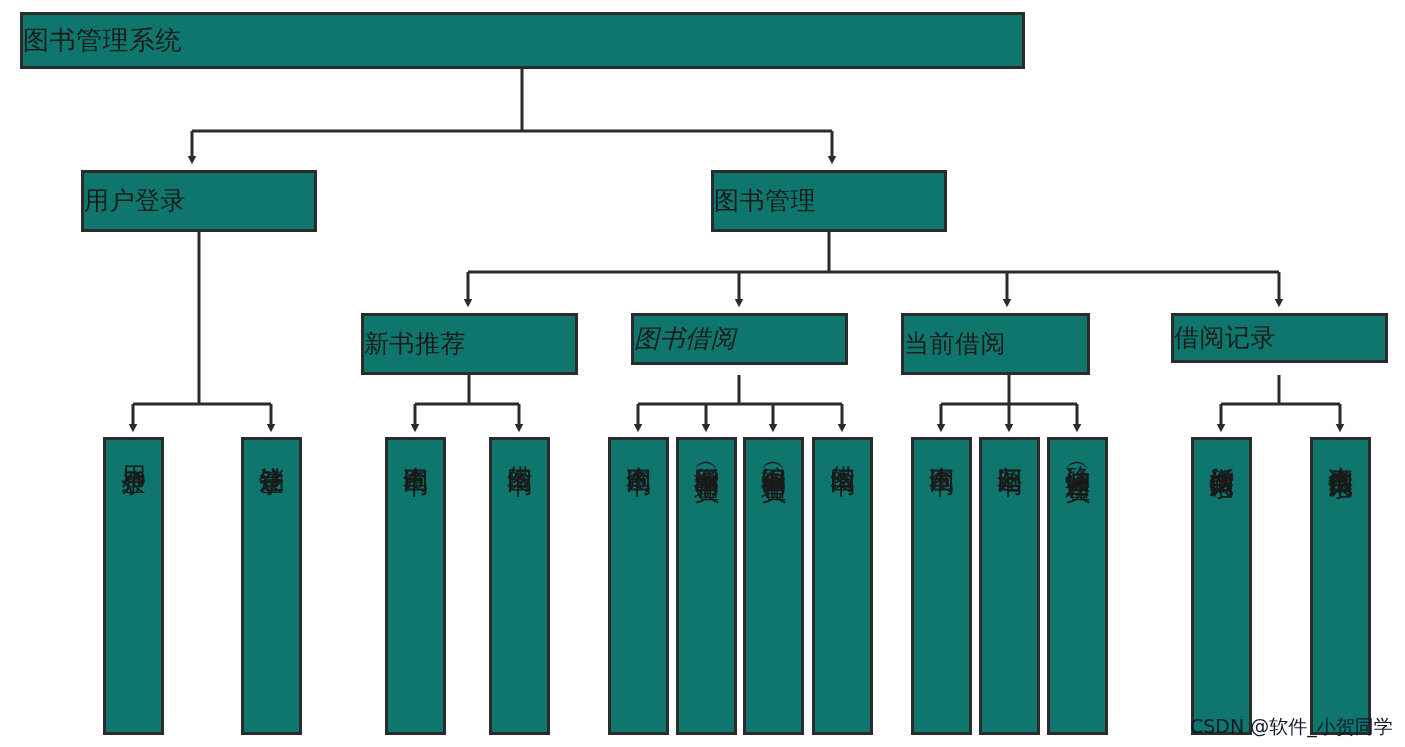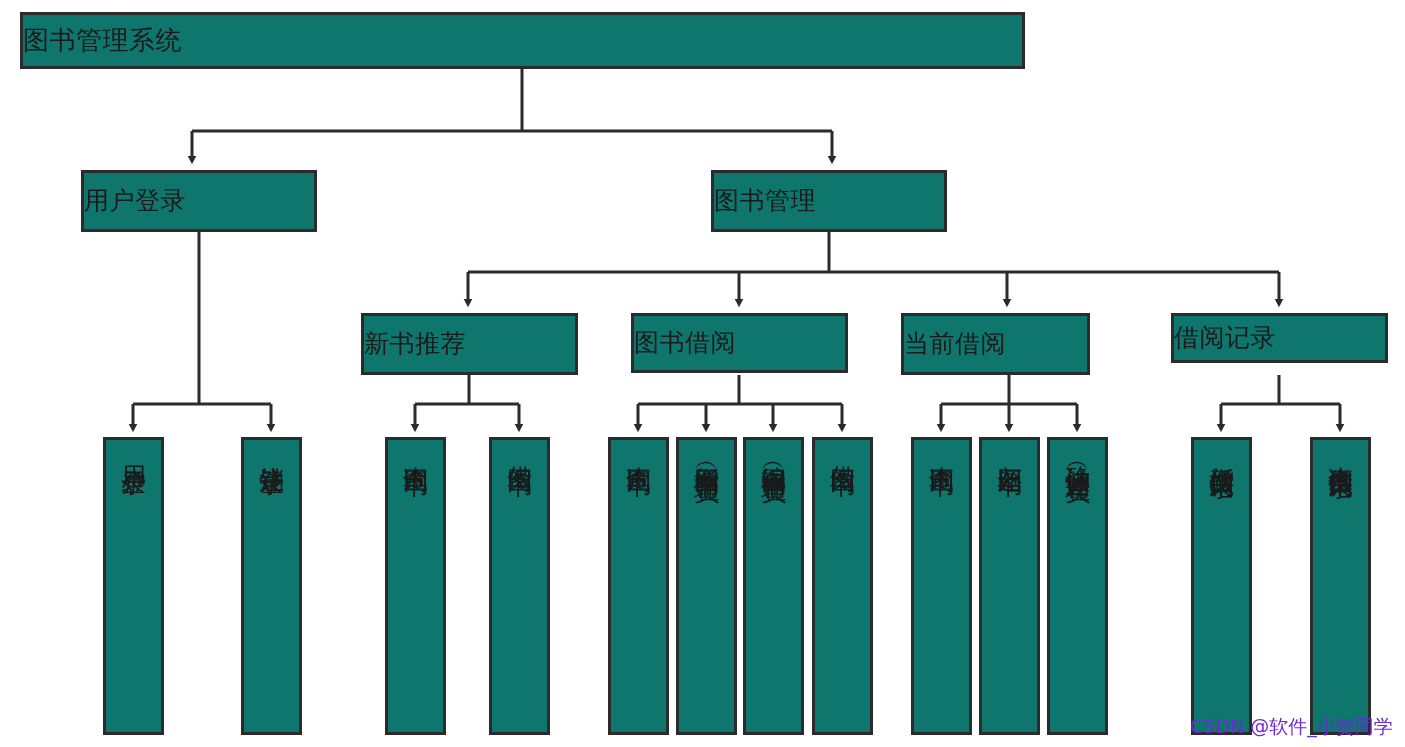--- a/index.html
+++ b/index.html
@@ -61,21 +61,21 @@
     font-size: 25px;
     letter-spacing: 2px;
     margin: 0 auto;
   }
   .node.root .node-label { font-size: 26px; }
   .watermark {
     position: absolute;
     left: 1190px;
     top: 714px;
     font-size: 19px;
-    color: #6d28d9;
+    color: #0f172a;
     white-space: nowrap;
     z-index: 5;
     font-family: "DejaVu Sans", "Liberation Sans", sans-serif;
   }
 </style>
 </head>
 <body>
 
 <div id="diagram-root">
 
@@ -136,21 +136,21 @@
   <div class="node horizontal" style="left:81px; top:170px; width:236px; height:62px;">
     <span class="node-label">用户登录</span>
   </div>
   <div class="node horizontal" style="left:711px; top:170px; width:236px; height:62px;font-family:Liberation Serif, serif;">
     <span class="node-label">图书管理</span>
   </div>
 
   <div class="node horizontal" style="left:361px; top:313px; width:217px; height:62px;">
     <span class="node-label">新书推荐</span>
   </div>
-  <div class="node horizontal" style="left:631px; top:313px; width:217px; height:60px;">
+  <div class="node horizontal" style="left:631px; top:313px; width:217px; height:52px;font-style:italic;">
     <span class="node-label">图书借阅</span>
   </div>
   <div class="node horizontal" style="left:901px; top:313px; width:189px; height:62px;">
     <span class="node-label">当前借阅</span>
   </div>
   <div class="node horizontal" style="left:1171px; top:313px; width:217px; height:50px;">
     <span class="node-label">借阅记录</span>
   </div>
 
   <div class="node vertical" style="left:103px; top:437px; width:61px; height:298px;">

